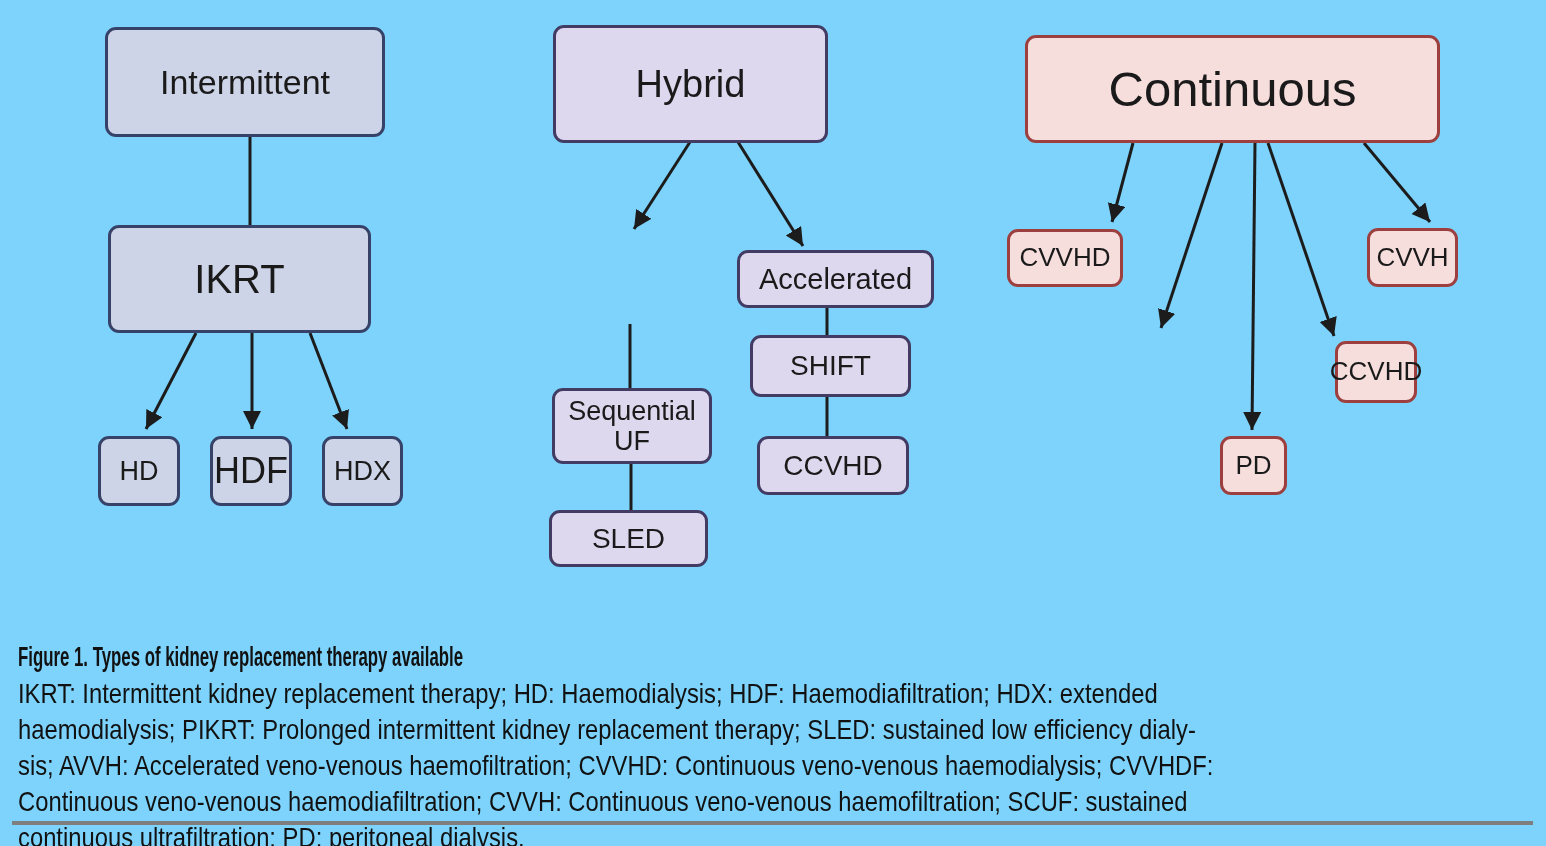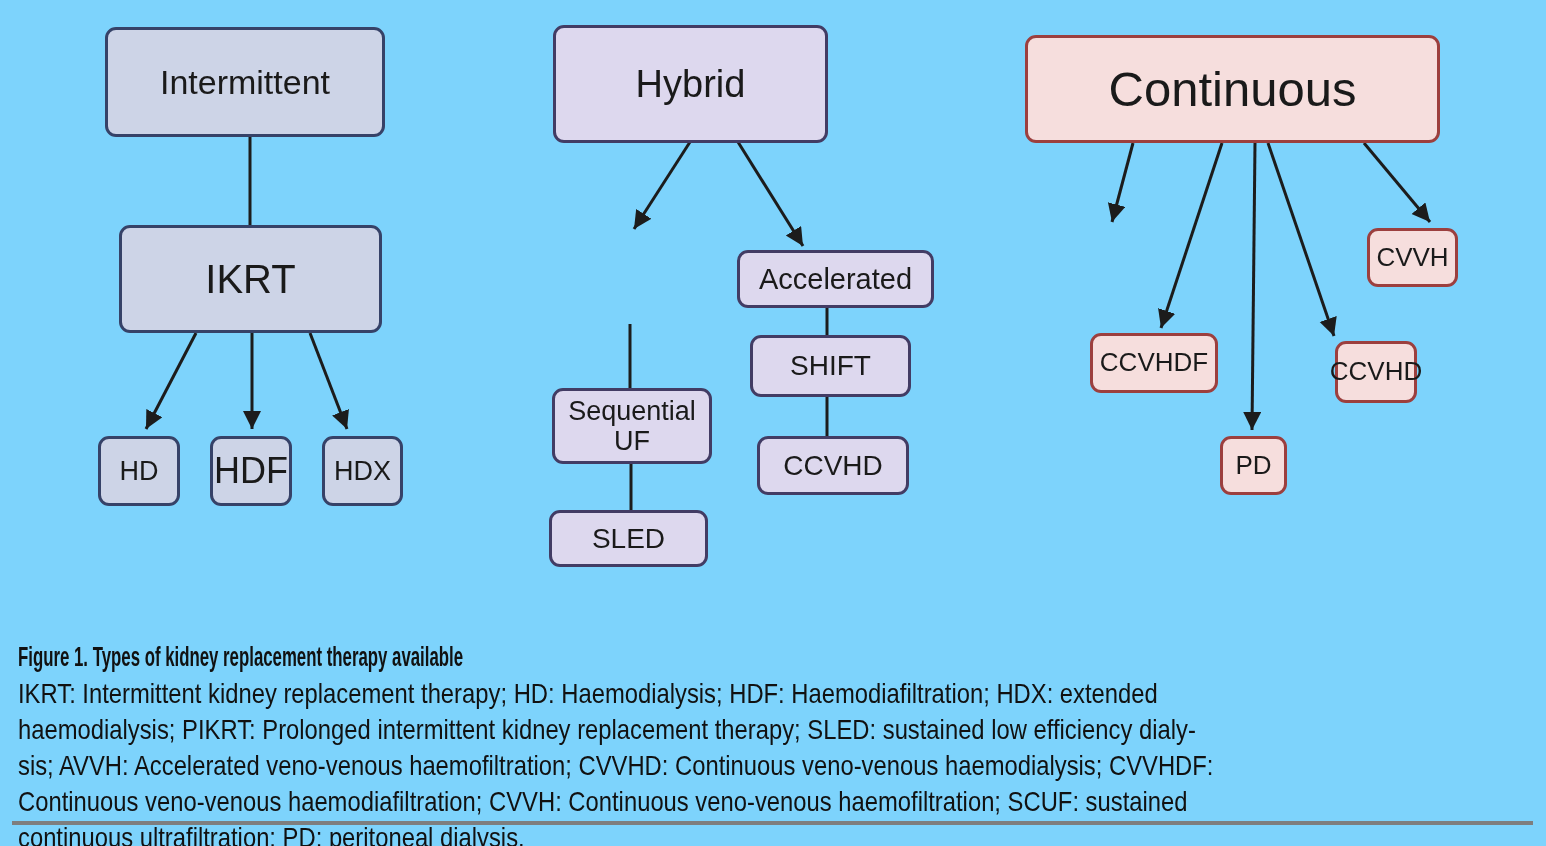--- a/index.html
+++ b/index.html
@@ -70,32 +70,32 @@
       <line x1="827" y1="396" x2="827" y2="437" stroke="#1c1c1c" stroke-width="3"></line>
       <line x1="1133" y1="143" x2="1112" y2="222" stroke="#1c1c1c" stroke-width="3" marker-end="url(#arrowhead)"></line>
       <line x1="1222" y1="143" x2="1161" y2="328" stroke="#1c1c1c" stroke-width="3" marker-end="url(#arrowhead)"></line>
       <line x1="1255" y1="143" x2="1252" y2="430" stroke="#1c1c1c" stroke-width="3" marker-end="url(#arrowhead)"></line>
       <line x1="1268" y1="143" x2="1334" y2="336" stroke="#1c1c1c" stroke-width="3" marker-end="url(#arrowhead)"></line>
       <line x1="1364" y1="143" x2="1430" y2="222" stroke="#1c1c1c" stroke-width="3" marker-end="url(#arrowhead)"></line>
     </svg>
 
   <div id="nodes">
       <div class="node blue" style="left: 105px; top: 27px; width: 280px; height: 110px; font-size: 34px;">Intermittent</div>
-      <div class="node blue" style="left: 119px; top: 225px; width: 263px; height: 108px; font-size: 40px;">IKRT</div>
+      <div class="node blue" style="left: 108px; top: 225px; width: 263px; height: 108px; font-size: 40px;">IKRT</div>
       <div class="node blue" style="left: 98px; top: 436px; width: 82px; height: 70px; font-size: 27px;">HD</div>
       <div class="node blue" style="left: 210px; top: 436px; width: 82px; height: 70px; font-size: 36px;">HDF</div>
       <div class="node blue" style="left: 322px; top: 436px; width: 81px; height: 70px; font-size: 27px;">HDX</div>
       <div class="node purple" style="left: 553px; top: 25px; width: 275px; height: 118px; font-size: 38px;">Hybrid</div>
       <div class="node purple" style="left: 737px; top: 250px; width: 197px; height: 58px; font-size: 29px;">Accelerated</div>
       <div class="node purple" style="left: 552px; top: 388px; width: 160px; height: 76px; font-size: 27px; text-align: center;">Sequential UF</div>
       <div class="node purple" style="left: 549px; top: 510px; width: 159px; height: 57px; font-size: 28px;">SLED</div>
       <div class="node purple" style="left: 750px; top: 335px; width: 161px; height: 62px; font-size: 28px; text-align: center;">SHIFT</div>
       <div class="node purple" style="left: 757px; top: 436px; width: 152px; height: 59px; font-size: 28px;">CCVHD</div>
       <div class="node red" style="left: 1025px; top: 35px; width: 415px; height: 108px; font-size: 49px;">Continuous</div>
-      <div class="node red" style="left: 1090px; top: 333px; width: 128px; height: 60px; font-size: 26px;">CCVHDF</div>
+      <div class="node red" style="left: 1007px; top: 229px; width: 116px; height: 58px; font-size: 26px;">CVVHD</div>
       <div class="node red" style="left: 1220px; top: 436px; width: 67px; height: 59px; font-size: 26px;">PD</div>
       <div class="node red" style="left: 1335px; top: 341px; width: 82px; height: 62px; font-size: 26px;">CCVHD</div>
       <div class="node red" style="left: 1367px; top: 228px; width: 91px; height: 59px; font-size: 26px;">CVVH</div>
     </div>
 
   <div class="caption">
     <div class="cap-title">Figure 1. Types of kidney replacement therapy available</div>
     <div class="cap-line">IKRT: Intermittent kidney replacement therapy; HD: Haemodialysis; HDF: Haemodiafiltration; HDX: extended</div>
     <div class="cap-line">haemodialysis; PIKRT: Prolonged intermittent kidney replacement therapy; SLED: sustained low efficiency dialy-</div>
     <div class="cap-line">sis; AVVH: Accelerated veno-venous haemofiltration; CVVHD: Continuous veno-venous haemodialysis; CVVHDF:</div>

